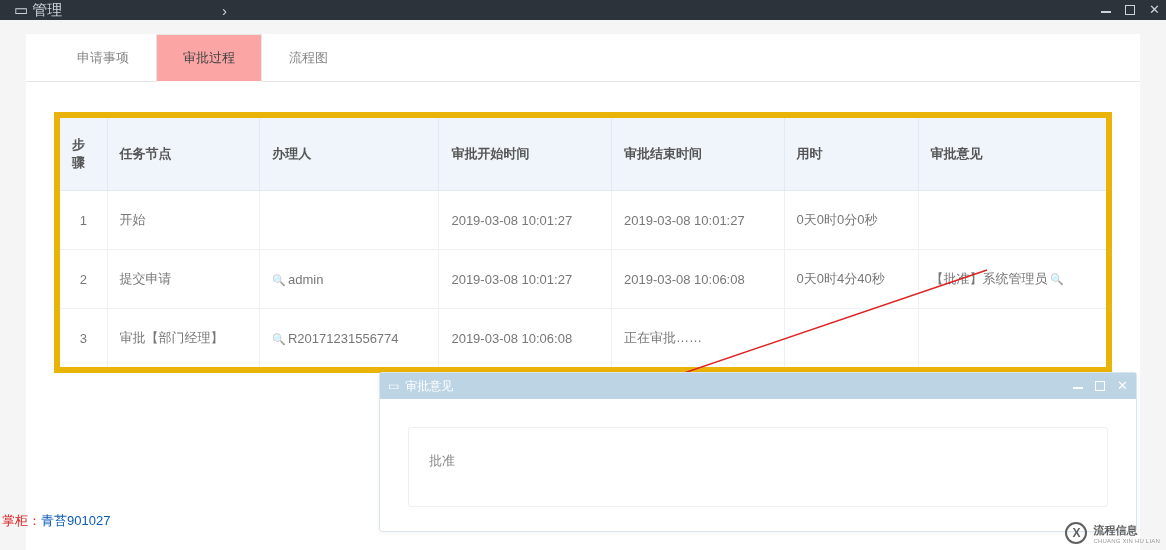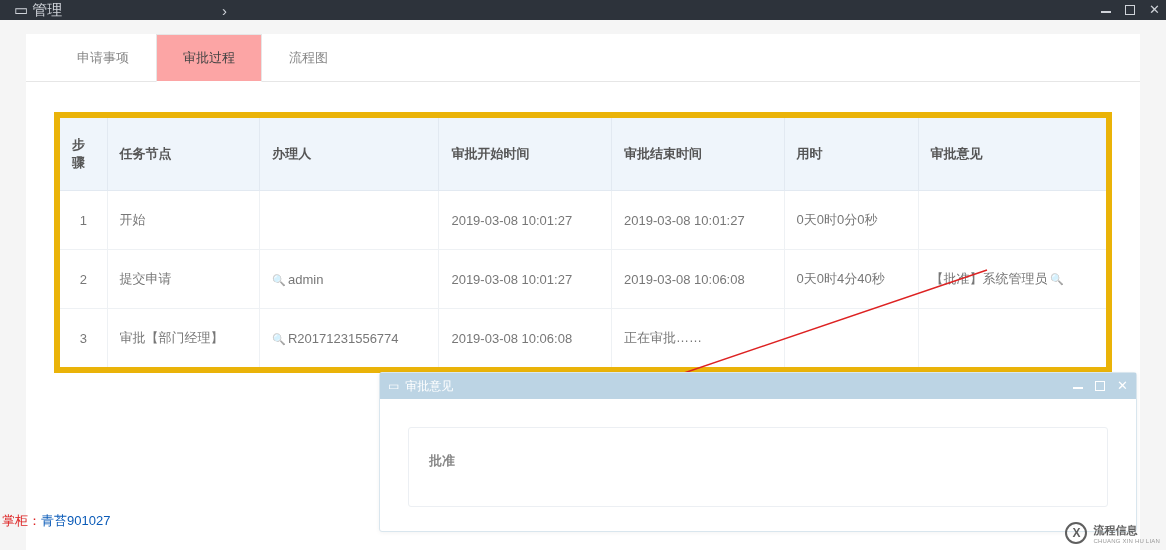--- a/index.html
+++ b/index.html
@@ -128,21 +128,20 @@
       justify-content: space-between;
       padding: 0 8px;
       font-size: 12px;
     }
     .subwin-titlebar .left { display: flex; align-items: center; gap: 6px; }
     .subwin-titlebar .winicons2 { display: flex; gap: 12px; align-items: center; }
     .subwin-titlebar .sq-icon { border-color: #fff; }
     .subwin-titlebar .min-icon { border-top-color: #fff; }
     .subwin-body {
       padding: 28px;
-      font-weight: bold;
     }
     .subwin-card {
       border: 1px solid #eceff3;
       border-radius: 3px;
       padding: 24px 20px 36px 20px;
       color: #888;
       font-size: 13px;
     }
     
     

